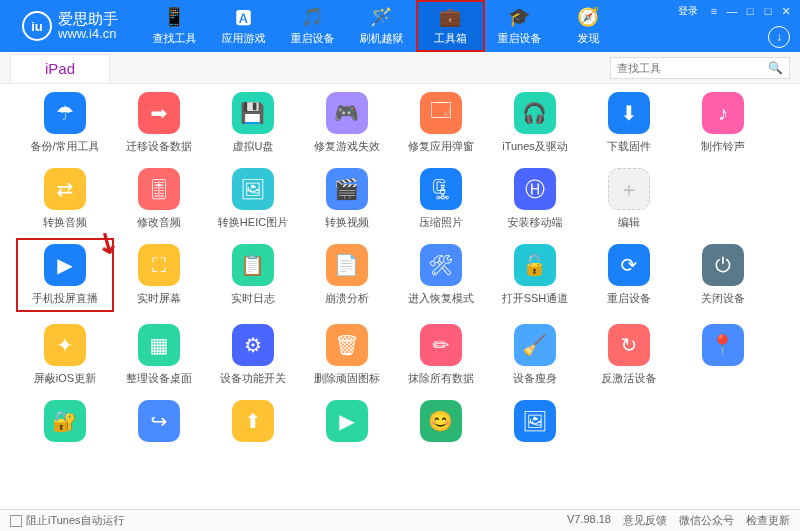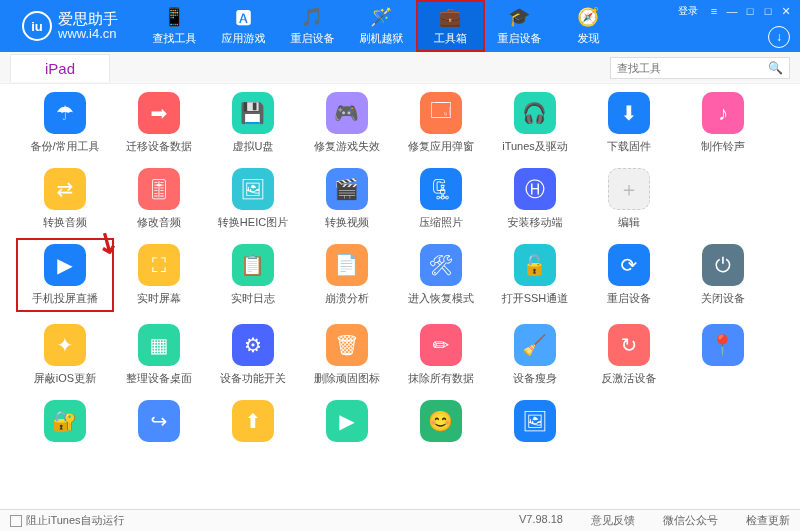--- a/index.html
+++ b/index.html
@@ -25,21 +25,21 @@
 .content{height:430px;overflow-y:auto;padding:8px 18px 0}
 .section-title{font-size:13px;color:#333;padding:6px 0 10px;border-left:3px solid #1b81fb;padding-left:8px;margin-bottom:2px}
 .grid{display:flex;flex-wrap:wrap}
 .tool{width:94px;display:flex;flex-direction:column;align-items:center;margin-bottom:14px;cursor:pointer}
 .icon{width:42px;height:42px;border-radius:10px;display:flex;align-items:center;justify-content:center;color:#fff;font-size:20px;margin-bottom:5px}
 .tool-label{font-size:11px;color:#555;text-align:center;white-space:nowrap}
 .tool.hl{outline:2px solid #d21a1a;padding:4px 0;margin-top:-4px}
 .arrow{position:absolute;color:#d21a1a;font-size:28px;left:96px;top:300px;transform:rotate(30deg);font-weight:bold}
 .footer{height:22px;border-top:1px solid #ddd;display:flex;align-items:center;padding:0 10px;font-size:11px;color:#666;justify-content:space-between;position:absolute;bottom:0;width:100%;background:#fafafa}
 .footer-left{display:flex;align-items:center;gap:4px}
-.footer-right{display:flex;gap:28px}
+.footer-right{display:flex;gap:12px}
 .cb{width:12px;height:12px;border:1px solid #999}
 .plus-icon{background:#f0f0f0!important;color:#bbb!important;border:1px dashed #ccc}
 </style>
 </head>
 <body>
 
 <div class="header">
   <div class="logo-area">
     <div class="logo-circle">iu</div>
     <div class="logo-text">

